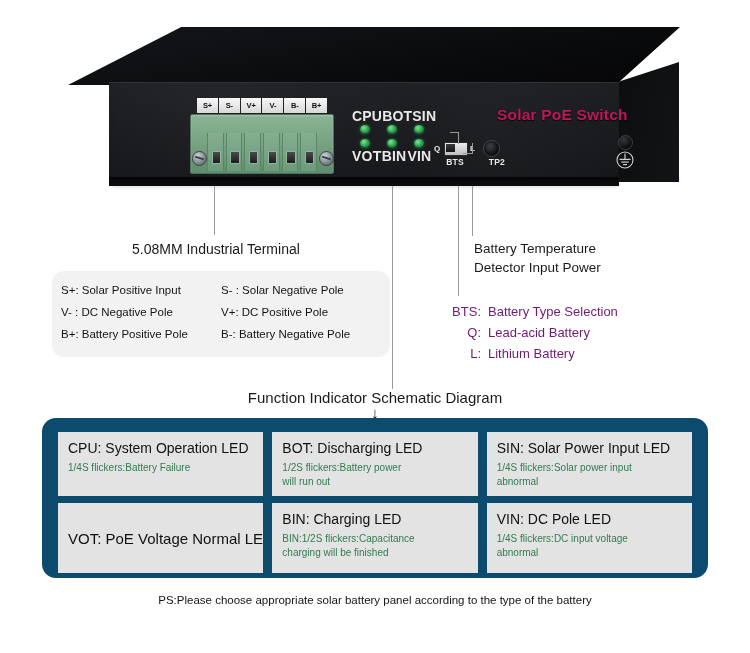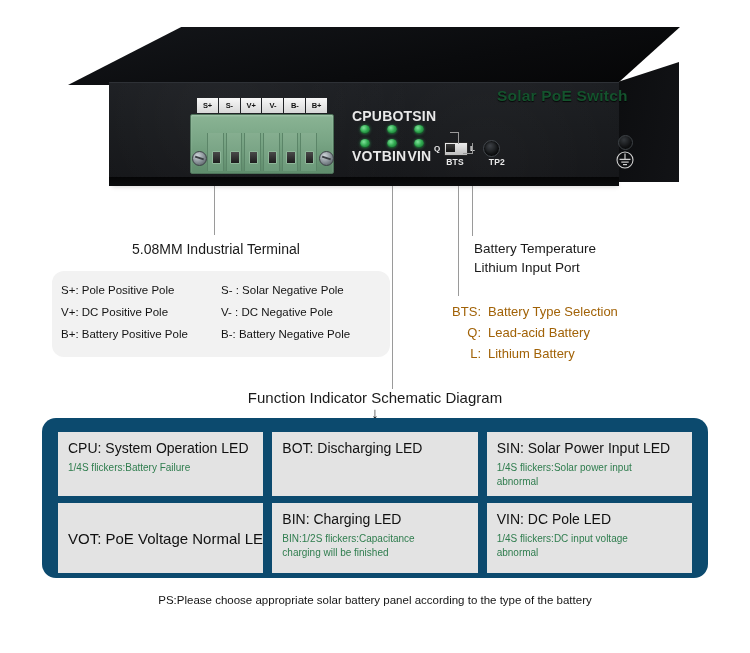--- a/index.html
+++ b/index.html
@@ -72,24 +72,24 @@
     top: 183px;
     width: 506px;
     height: 5px;
     background: linear-gradient(180deg, rgba(0,0,0,0.30), rgba(0,0,0,0));
     filter: blur(2px);
   }
 
   .brand-text {
     position: absolute;
     left: 497px;
-    top: 87px;
+    top: 106px;
     font-size: 15.5px;
     font-weight: bold;
-    color: #14532d;
+    color: #be185d;
     letter-spacing: 0.2px;
     text-shadow: 0 1px 1px rgba(0,0,0,0.8);
     white-space: nowrap;
   }
 
   
   .terminal {
     position: absolute;
     left: 190px;
     top: 98px;
@@ -333,21 +333,21 @@
     font-size: 13.5px;
     color: #1a1a1a;
     line-height: 19px;
     white-space: nowrap;
   }
   .bts-legend {
     position: absolute;
     left: 437px;
     top: 301px;
     font-size: 13px;
-    color: #a16207;
+    color: #701a75;
     line-height: 21px;
     white-space: nowrap;
   }
   .bts-legend .row { display: flex; }
   .bts-legend .k { width: 44px; text-align: right; padding-right: 7px; }
 
   
   .fn-title {
     position: absolute;
     left: 0; right: 0;
@@ -524,32 +524,32 @@
 <div class="leader" style="left:472px; top:186px; height:50px;"></div>
 <div class="leader" style="left:458px; top:132px; height:12px;"></div>
 <div class="leader" style="left:472px; top:143px; height:10px;"></div>
 <div class="leader-h" style="left:450px; top:132px; width:9px;"></div>
 <div class="leader-h" style="left:463px; top:153px; width:10px;"></div>
 
 <div class="callout-terminal-title">5.08MM Industrial Terminal</div>
 
 <div class="legend-box">
   <div class="legend-grid">
-    <div>S+: Pole Positive Pole</div>
+    <div>S+: Solar Positive Input</div>
     <div>S- : Solar Negative Pole</div>
+    <div>V- : DC  Negative Pole</div>
     <div>V+: DC Positive Pole</div>
-    <div>V- : DC  Negative Pole</div>
     <div>B+: Battery Positive Pole</div>
     <div>B-: Battery Negative Pole</div>
   </div>
 </div>
 
 <div class="callout-bts-title">
   <div>Battery Temperature</div>
-  <div>Lithium Input Port</div>
+  <div>Detector Input Power</div>
 </div>
 
 <div class="bts-legend">
   <div class="row">
     <span class="k">BTS:</span>
     <span class="v">Battery Type Selection</span>
   </div>
   <div class="row">
     <span class="k">Q:</span>
     <span class="v">Lead-acid Battery</span>
@@ -568,20 +568,24 @@
 
     <div class="fn-card">
       <div class="fn-card-title">CPU: System Operation LED</div>
       <div class="fn-card-desc">
         <div>1/4S flickers:Battery Failure</div>
       </div>
     </div>
 
     <div class="fn-card">
       <div class="fn-card-title">BOT: Discharging LED</div>
+      <div class="fn-card-desc">
+        <div>1/2S flickers:Battery power</div>
+        <div>will  run out</div>
+      </div>
     </div>
 
     <div class="fn-card">
       <div class="fn-card-title">SIN: Solar Power Input LED</div>
       <div class="fn-card-desc">
         <div>1/4S  flickers:Solar power input</div>
         <div>abnormal</div>
       </div>
     </div>
 

